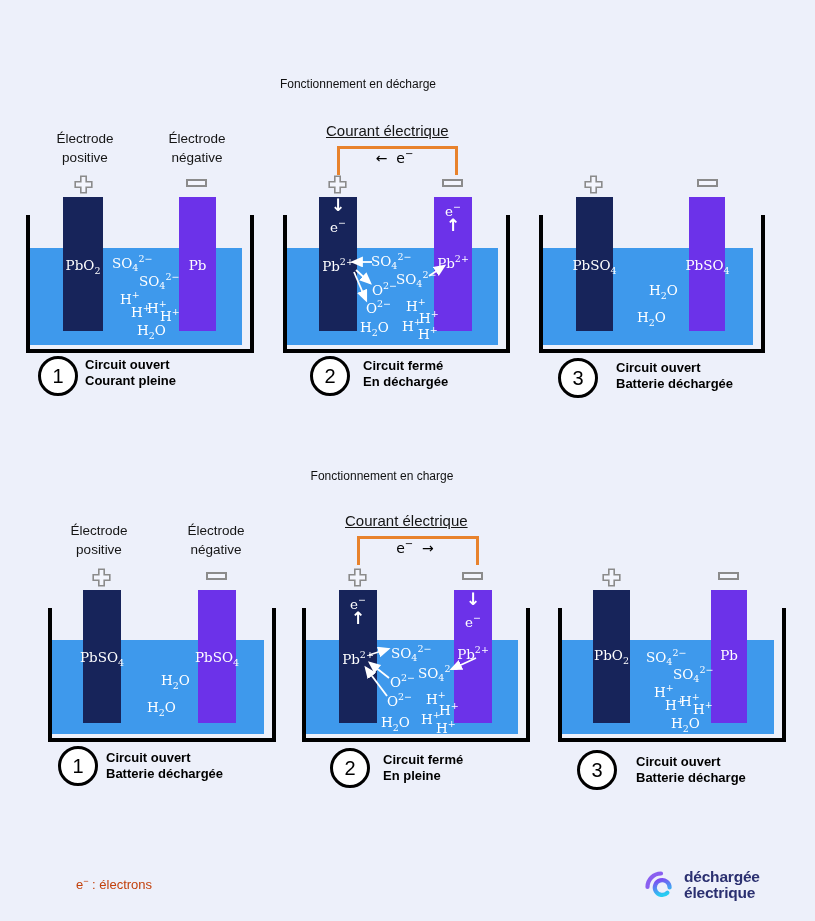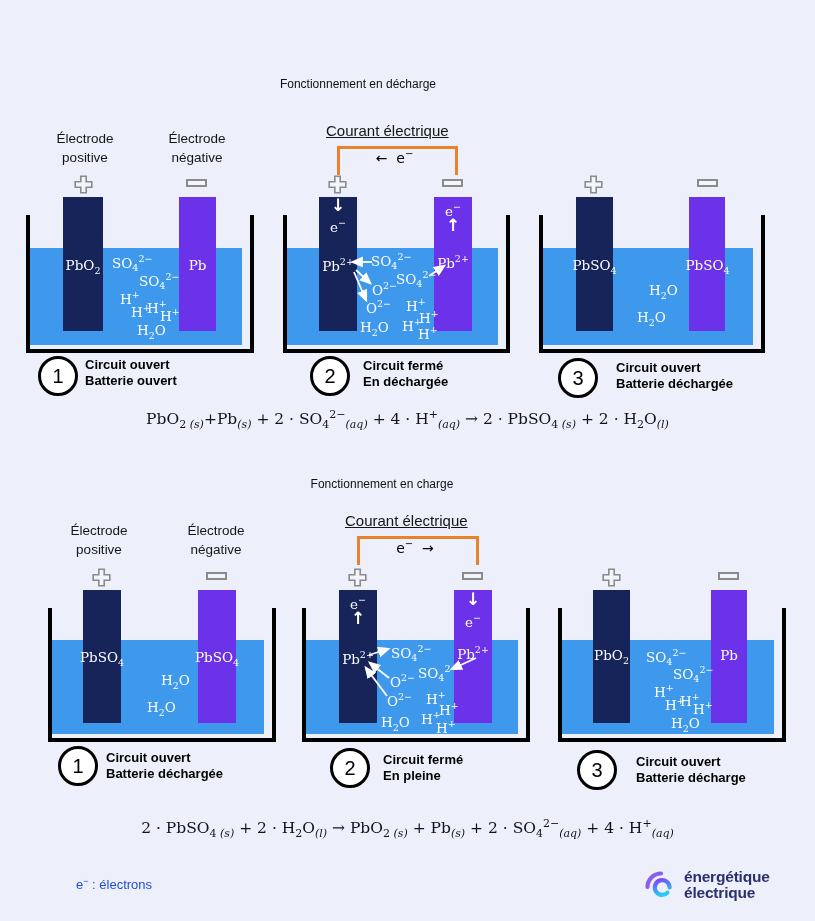--- a/index.html
+++ b/index.html
@@ -36,35 +36,35 @@
     position:absolute;width:40px;height:40px;box-sizing:border-box;border:3px solid #000;
     border-radius:50%;background:#fff;text-align:center;line-height:34px;font-size:20px;color:#000;
   }
   .step-text{position:absolute;font-size:13px;font-weight:bold;line-height:15.5px;color:#000;white-space:nowrap;}
   .equation{
     position:absolute;left:0;width:100%;text-align:center;
     font-family:"DejaVu Serif",serif;font-size:15.5px;color:#10131c;
   }
   .equation sub,.equation sup{font-size:11px;}
   .term-minus{position:absolute;width:21px;height:8px;box-sizing:border-box;border:2px solid #8b8b8b;background:#f3f5fd;}
-  .legend{position:absolute;font-size:13px;color:#1d4ed8;}
+  .legend{position:absolute;font-size:13px;color:#c2410c;}
   .legend sup{font-size:9px;}
   .logo-text{
     position:absolute;font-size:15.5px;line-height:16px;font-weight:600;
     color:var(--logo,#2b3070);letter-spacing:-.2px;
   }
   .ion-arrows{position:absolute;overflow:visible;}
 </style>
 </head>
 <body>
 
 <div class="page">
 
   <div class="heading2" style="left:238px;top:77px;width:240px;">Fonctionnement en décharge</div>
-  <div class="heading2" style="left:262px;top:469px;width:240px;margin-top:8px;">Fonctionnement en charge</div>
+  <div class="heading2" style="left:262px;top:469px;width:240px;">Fonctionnement en charge</div>
 
   <div class="elabel" style="left:35px;top:129px;width:100px;">Électrode
 positive</div>
   <div class="elabel" style="left:147px;top:129px;width:100px;">Électrode
 négative</div>
 
   <div class="current-label" style="left:326px;top:122px;width:140px;">Courant électrique</div>
   <div class="bracket" style="left:337px;top:146px;width:115px;height:26px;"></div>
   <div class="eflow" style="left:337px;top:148px;width:115px;">← &nbsp;e<sup>−</sup></div>
 
@@ -131,34 +131,33 @@
   <div class="plate pos" style="left:576px;top:197px;width:37px;height:134px;"></div>
   <div class="plate neg" style="left:689px;top:197px;width:36px;height:134px;"></div>
   <div class="plate-label" style="left:572px;top:258px;width:45px;">PbSO<sub>4</sub></div>
   <div class="plate-label" style="left:685px;top:258px;width:45px;">PbSO<sub>4</sub></div>
   <span class="species" style="left:649px;top:283px;">H<sub>2</sub>O</span>
   <span class="species" style="left:637px;top:310px;">H<sub>2</sub>O</span>
 
   <div class="step-circle" style="left:38px;top:356px;">1</div>
   <div class="step-text" style="left:85px;top:357px;">
     <div>Circuit ouvert</div>
-    <div>Batterie ouvert</div>
+    <div>Courant pleine</div>
   </div>
   <div class="step-circle" style="left:310px;top:356px;">2</div>
   <div class="step-text" style="left:363px;top:358px;">
     <div>Circuit fermé</div>
     <div>En déchargée</div>
   </div>
   <div class="step-circle" style="left:558px;top:358px;">3</div>
   <div class="step-text" style="left:616px;top:360px;">
     <div>Circuit ouvert</div>
     <div>Batterie déchargée</div>
   </div>
 
-  <div class="equation" style="top:408px;">PbO<sub>2 <i>(s)</i></sub>+Pb<sub><i>(s)</i></sub> + 2 · SO<sub>4</sub><sup>2−</sup><sub><i>(aq)</i></sub> + 4 · H<sup>+</sup><sub><i>(aq)</i></sub> → 2 · PbSO<sub>4 <i>(s)</i></sub> + 2 · H<sub>2</sub>O<sub><i>(l)</i></sub></div>
 
   <div class="elabel" style="left:49px;top:521px;width:100px;">Électrode
 positive</div>
   <div class="elabel" style="left:166px;top:521px;width:100px;">Électrode
 négative</div>
 
   <div class="current-label" style="left:345px;top:512px;width:140px;">Courant électrique</div>
   <div class="bracket" style="left:357px;top:536px;width:116px;height:26px;"></div>
   <div class="eflow" style="left:357px;top:538px;width:116px;">e<sup>−</sup>&nbsp; →</div>
 
@@ -238,33 +237,32 @@
   <div class="step-text" style="left:383px;top:752px;">
     <div>Circuit fermé</div>
     <div>En pleine</div>
   </div>
   <div class="step-circle" style="left:577px;top:750px;">3</div>
   <div class="step-text" style="left:636px;top:754px;">
     <div>Circuit ouvert</div>
     <div>Batterie décharge</div>
   </div>
 
-  <div class="equation" style="top:817px;">2 · PbSO<sub>4 <i>(s)</i></sub> + 2 · H<sub>2</sub>O<sub><i>(l)</i></sub> → PbO<sub>2 <i>(s)</i></sub> + Pb<sub><i>(s)</i></sub> + 2 · SO<sub>4</sub><sup>2−</sup><sub><i>(aq)</i></sub> + 4 · H<sup>+</sup><sub><i>(aq)</i></sub></div>
 
   <div class="legend" style="left:76px;top:876px;">e<sup>−</sup> : électrons</div>
 
   <svg class="abs" style="left:644px;top:867px;" width="34" height="36" viewBox="0 0 34 36">
     <defs>
       <linearGradient id="lgE" x1="0.2" y1="0" x2="0.5" y2="1">
         <stop offset="0" stop-color="#7d4df2"></stop>
           <stop offset="1" stop-color="#27cdf2"></stop>
       </linearGradient>
     </defs>
     <path d="M3.5 20 A 13.5 13.5 0 0 1 17 6.5" fill="none" stroke="#8a5ff0" stroke-width="4.2" stroke-linecap="round"></path>
     <path d="M12.5 20.5 H 25.6" fill="none" stroke="url(#lgE)" stroke-width="4.2" stroke-linecap="round"></path>
     <path d="M25.6 20.5 a 7.4 7.4 0 1 0 -2.2 5.3" fill="none" stroke="url(#lgE)" stroke-width="4.2" stroke-linecap="round"></path>
   </svg>
   <div class="logo-text" style="left:684px;top:869px;">
-    <div>énergétique</div>
+    <div>déchargée</div>
     <div>électrique</div>
   </div>
 
 </div>
 
 </body></html>

